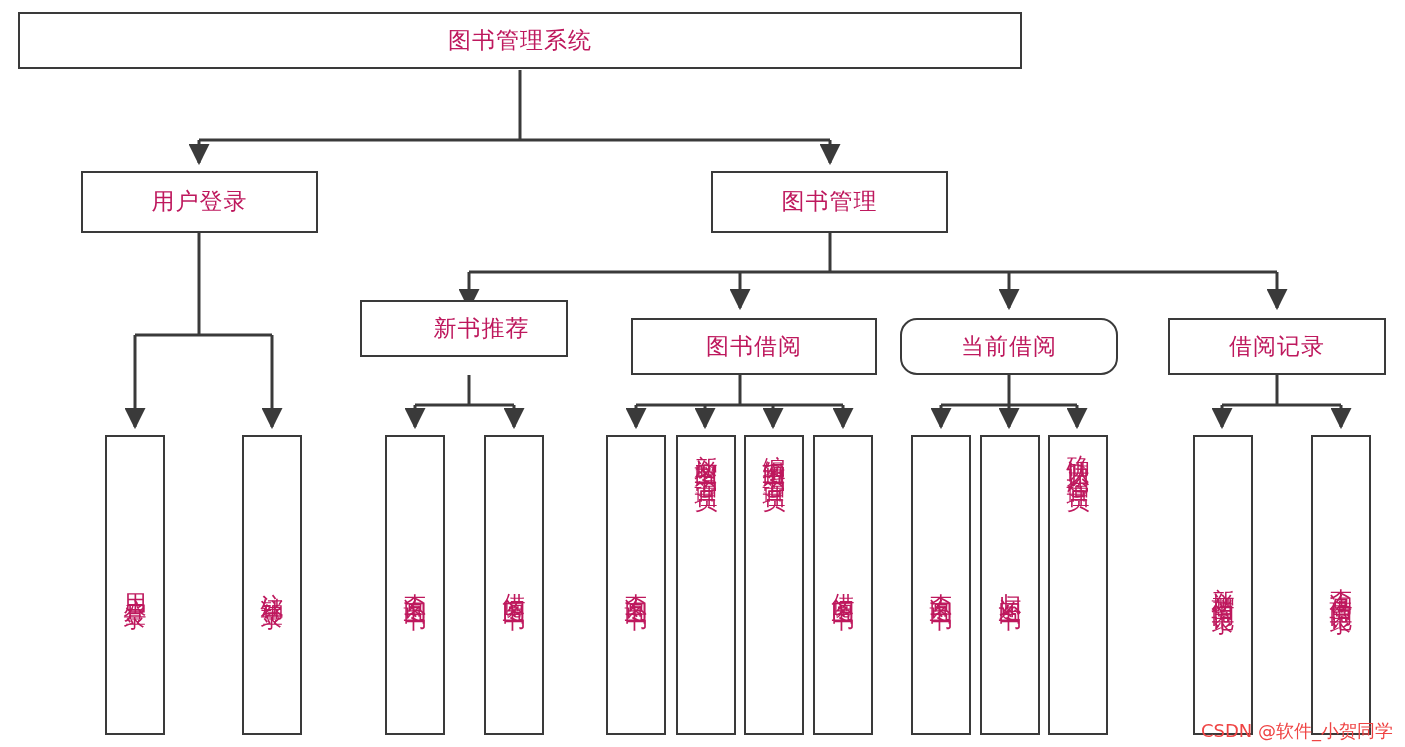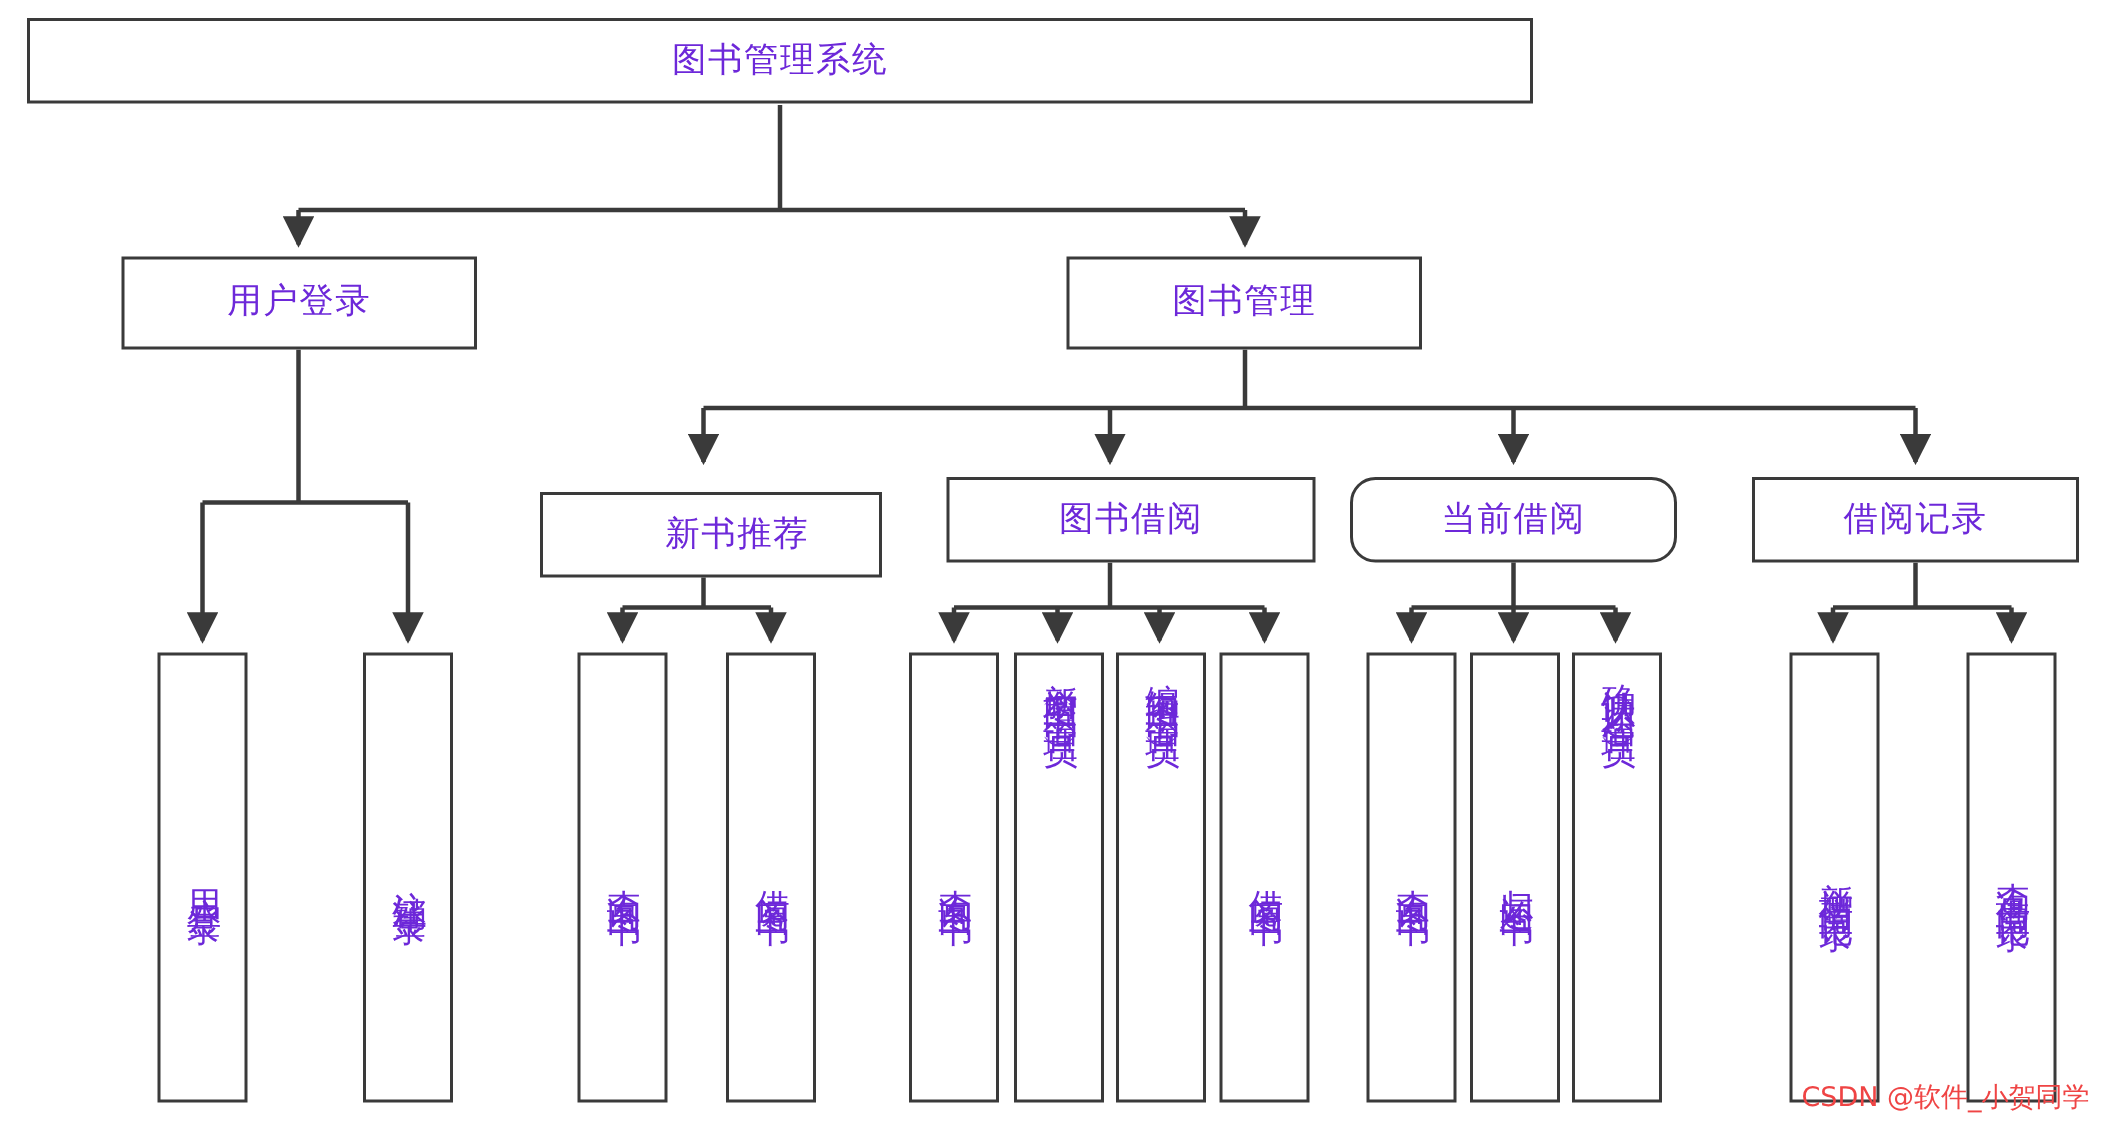--- a/index.html
+++ b/index.html
@@ -31,21 +31,21 @@
     position: absolute;
     box-sizing: border-box;
     background: #ffffff;
     border: 2px solid #3a3a3a;
     display: flex;
     align-items: center;
     justify-content: center;
     z-index: 2;
   }
   .node-label {
-    color: #6d28d9;
+    color: #be185d;
     line-height: 1.18;
     text-align: center;
     white-space: nowrap;
   }
   
   .node.horiz .node-label {
     font-size: 23px;
     letter-spacing: 1px;
   }
   .node.root .node-label {
@@ -144,21 +144,21 @@
     <span class="node-label">图书管理系统</span>
   </div>
 
   <div class="node horiz" style="left:81px; top:171px; width:237px; height:62px;">
     <span class="node-label">用户登录</span>
   </div>
   <div class="node horiz" style="left:711px; top:171px; width:237px; height:62px;">
     <span class="node-label">图书管理</span>
   </div>
 
-  <div class="node horiz" style="left:360px; top:328px; width:228px; height:57px;padding-left:35px;">
+  <div class="node horiz" style="left:360px; top:300px; width:208px; height:57px;padding-left:35px;">
     <span class="node-label">新书推荐</span>
   </div>
   <div class="node horiz" style="left:631px; top:318px; width:246px; height:57px;">
     <span class="node-label">图书借阅</span>
   </div>
   <div class="node horiz" style="left:900px; top:318px; width:218px; height:57px;border-radius:17px;">
     <span class="node-label">当前借阅</span>
   </div>
   <div class="node horiz" style="left:1168px; top:318px; width:218px; height:57px;">
     <span class="node-label">借阅记录</span>

